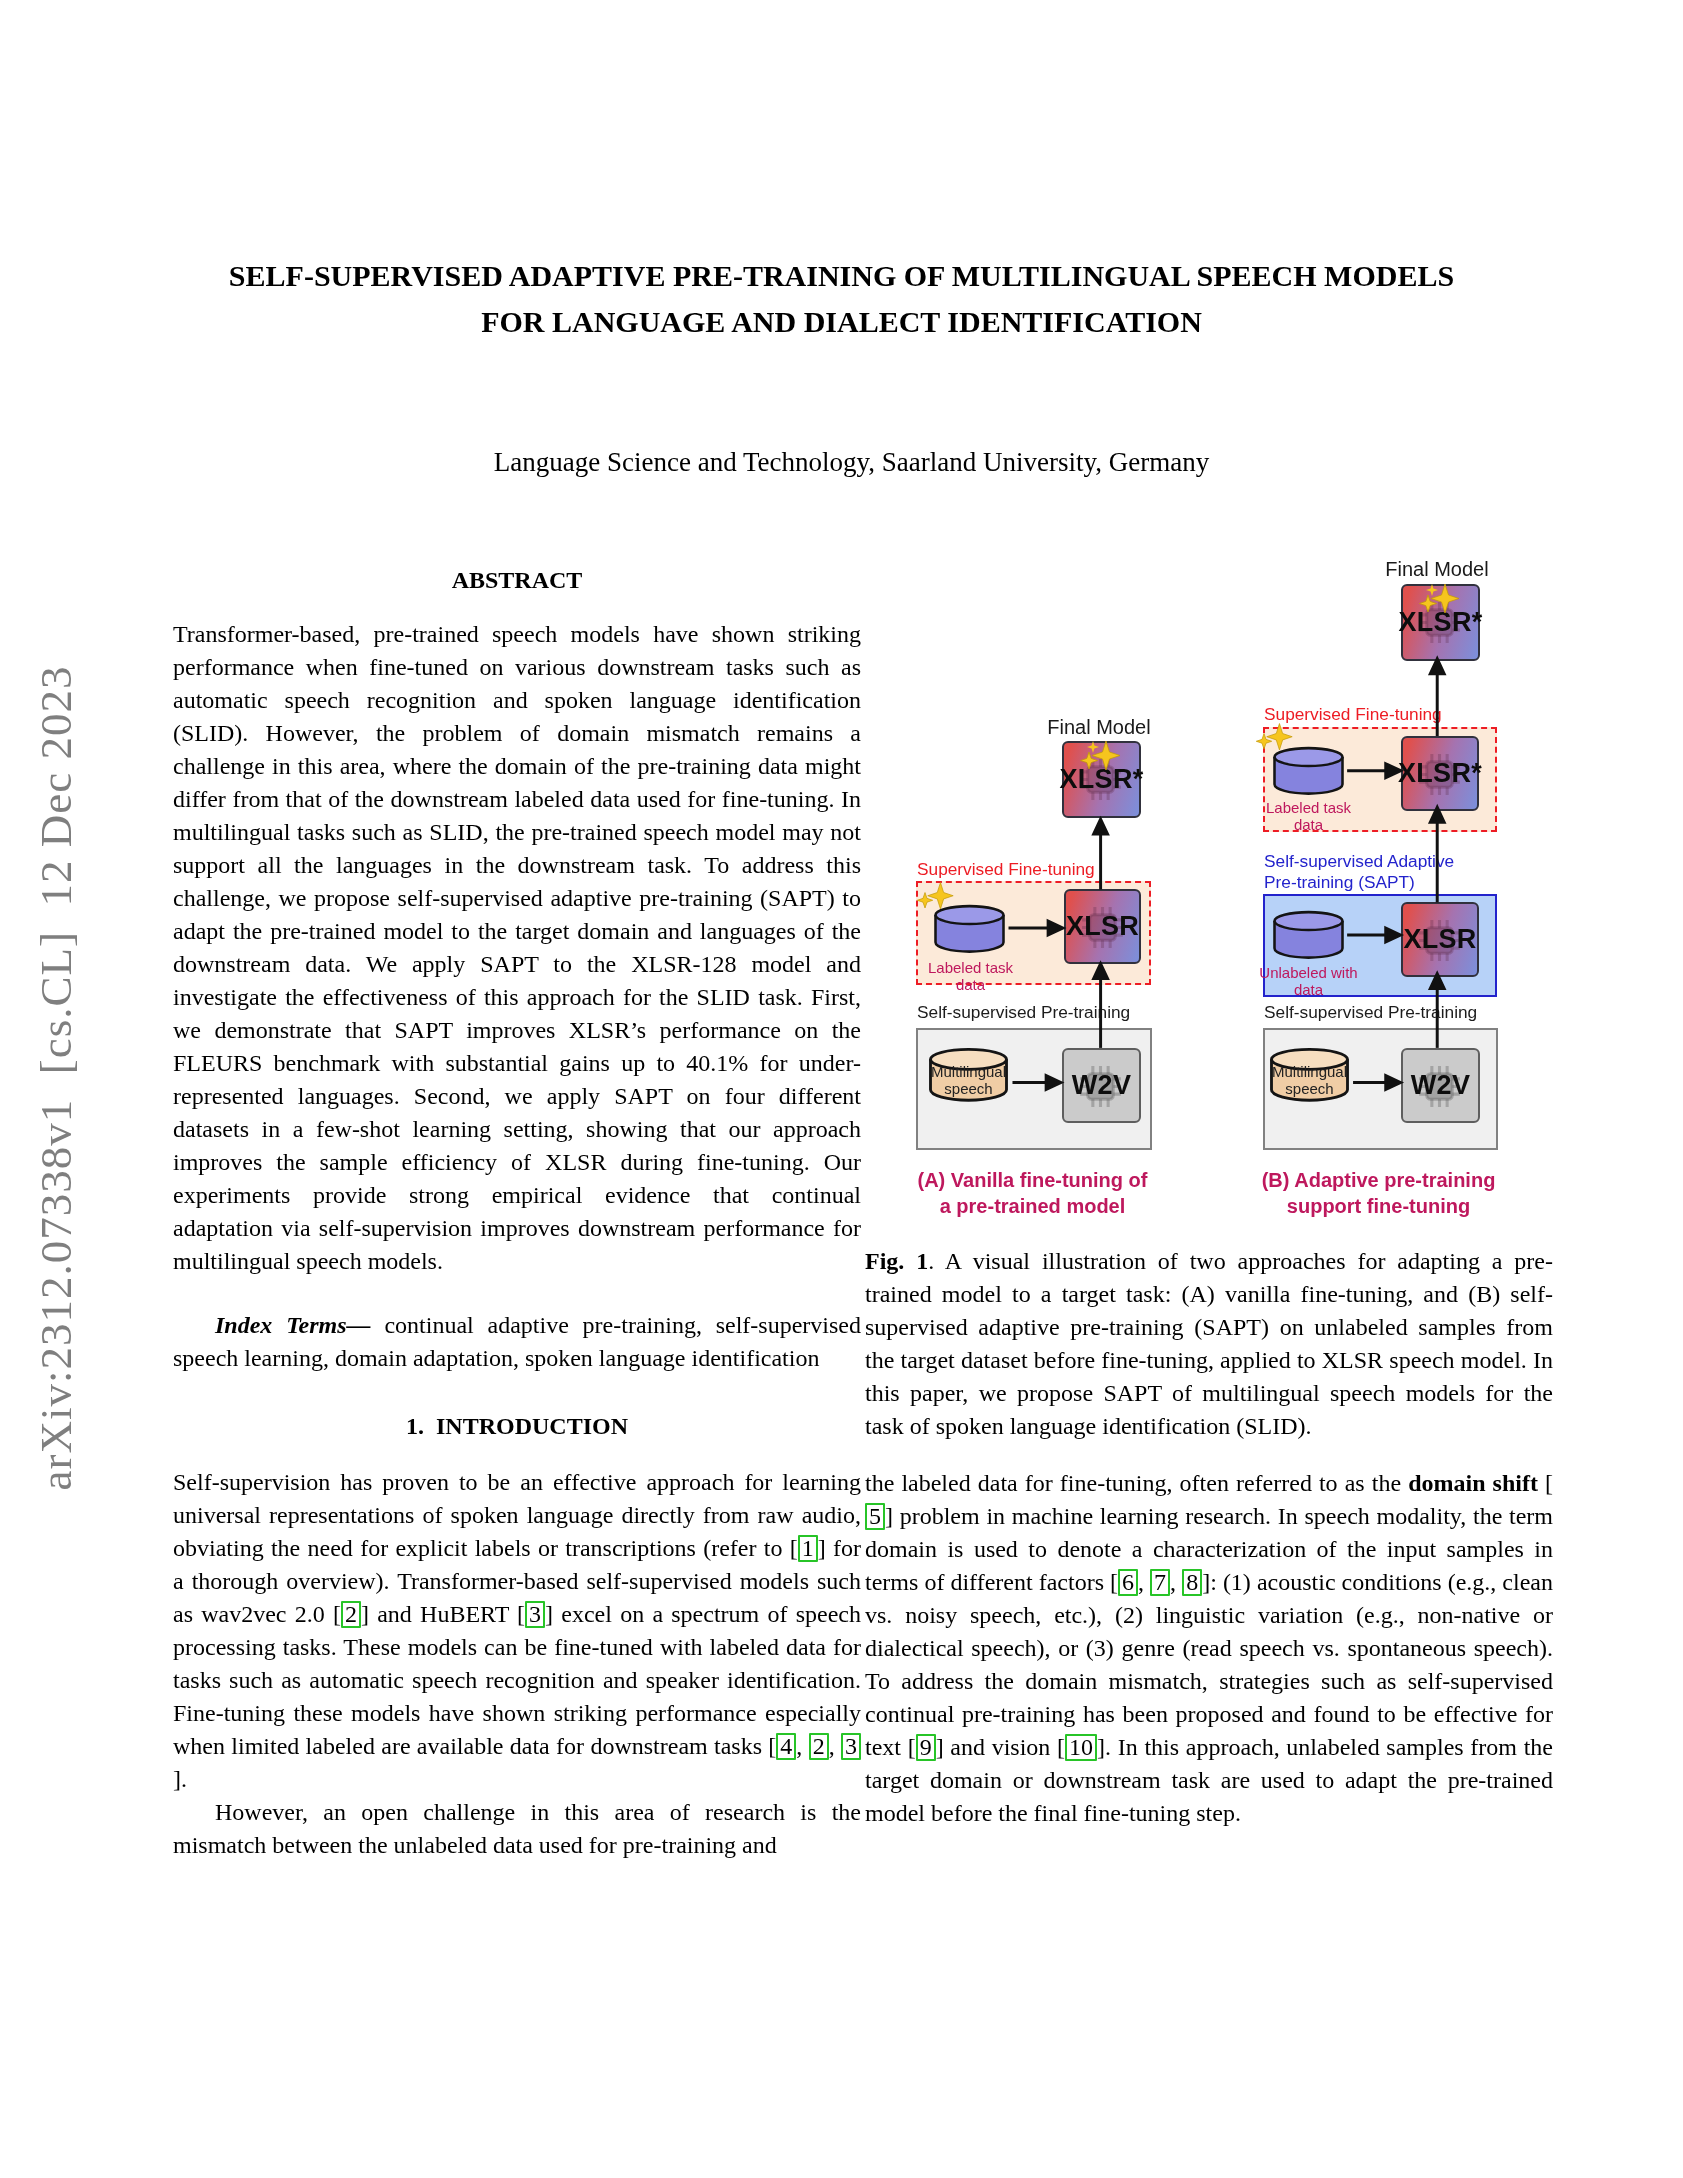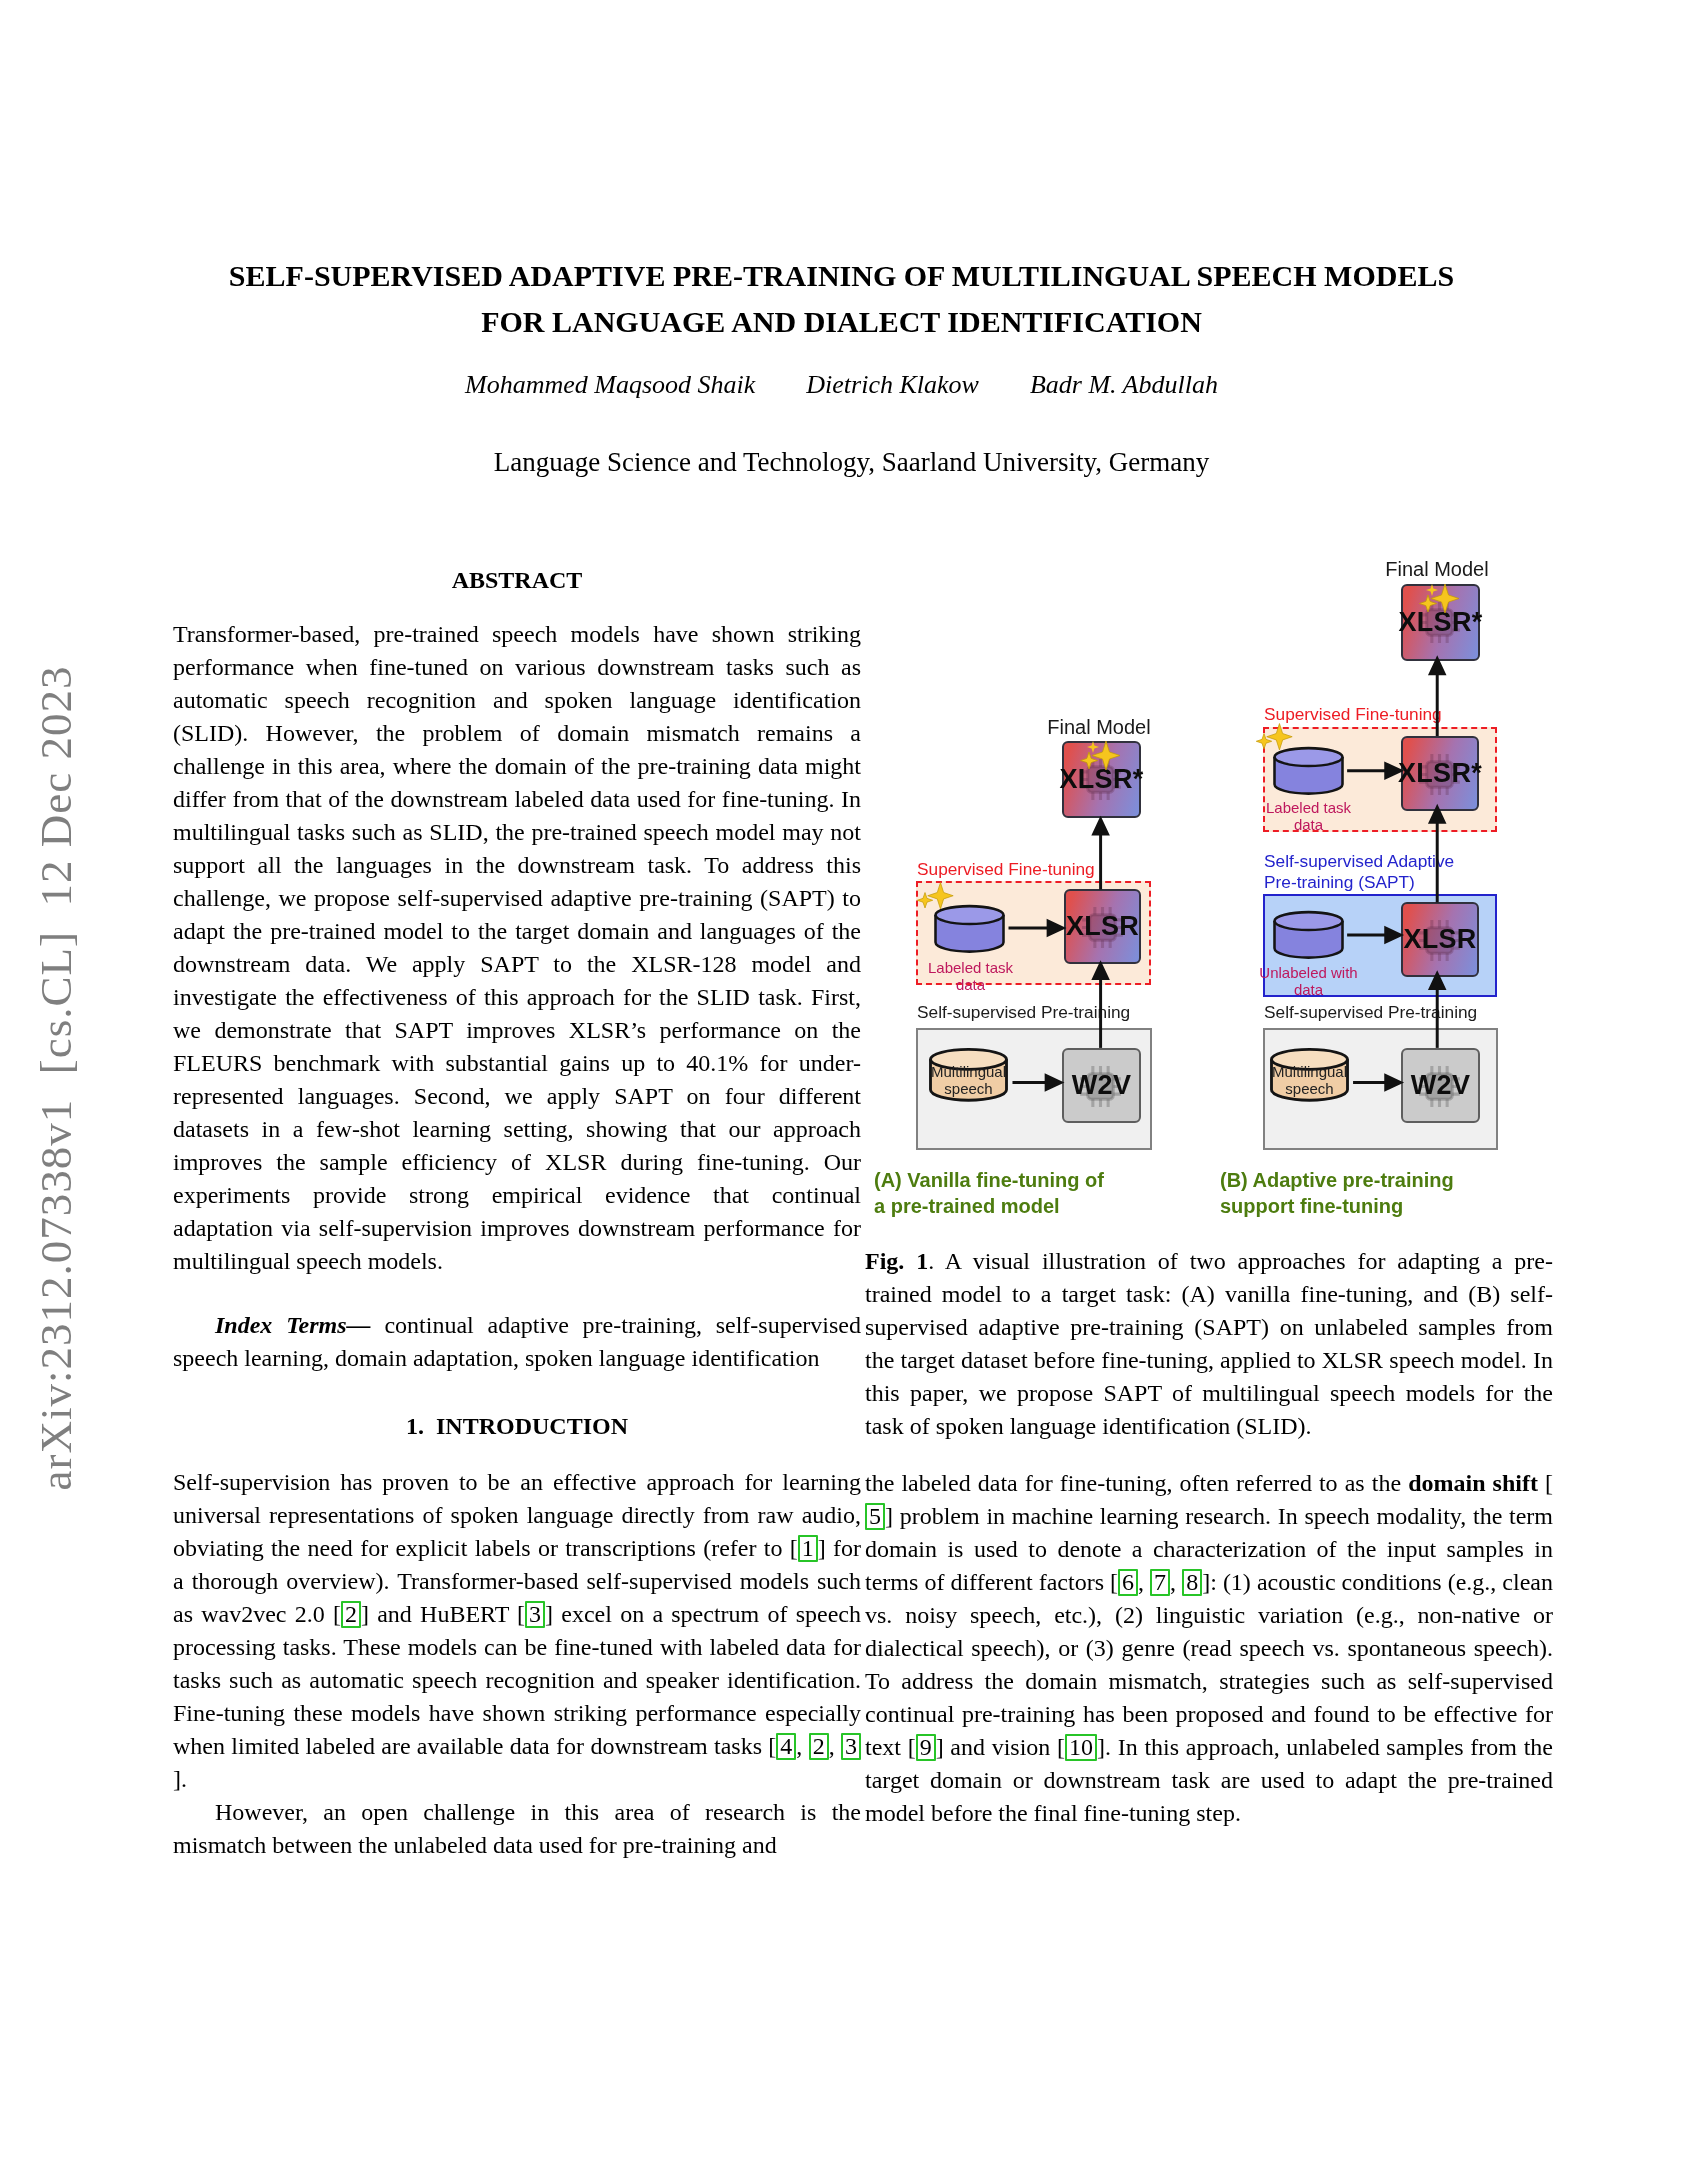--- a/index.html
+++ b/index.html
@@ -54,39 +54,34 @@
   .blue-box{border:2.5px solid var(--accent_blue,#2323cc);background:var(--stage_blue_fill,#b7d2f8);}
   .cyl{width:87px;height:57px;}
   .cyl-sm{width:77px;height:51px;}
   .cyl-purple .body{fill:var(--purple_cyl,#8583de);}
   .cyl-purple .top{fill:var(--purple_cyl_top,#9b99e8);}
   .cyl-tan .body{fill:var(--tan_cyl,#f0cda5);}
   .cyl-tan .top{fill:var(--tan_cyl_top,#f6dec0);}
   .cyl path,.cyl ellipse,.cyl-sm path,.cyl-sm ellipse{stroke:#141414;stroke-width:3;}
   .cyl-label{font-size:15px;line-height:17.3px;text-align:center;color:#be185d;width:133px;}
   .cyl-inner{font-size:15px;line-height:17.3px;text-align:center;color:#222;width:87px;}
-  .panel-cap{font-size:20px;font-weight:bold;line-height:26px;text-align:left;width:317px;color:#4d7c0f;}
+  .panel-cap{font-size:20px;font-weight:bold;line-height:26px;text-align:center;width:317px;color:#be185d;}
   .sparkle{position:absolute;z-index:3;}
   .arrows{position:absolute;left:0;top:0;width:708px;height:698px;pointer-events:none;}
 </style>
 </head>
 <body>
 
 <div class="page">
 
   <div class="watermark">arXiv:2312.07338v1&nbsp;&nbsp;[cs.CL]&nbsp;&nbsp;12 Dec 2023</div>
 
   <div class="hdr-title">
     <div>SELF-SUPERVISED ADAPTIVE PRE-TRAINING OF MULTILINGUAL SPEECH MODELS</div>
     <div>FOR LANGUAGE AND DIALECT IDENTIFICATION</div>
-  </div>
-  <div class="authors">
-    <span>Mohammed Maqsood Shaik</span>
-    <span>Dietrich Klakow</span>
-    <span>Badr M. Abdullah</span>
   </div>
   <div class="affiliation">Language Science and Technology, Saarland University, Germany</div>
 
   <div class="col-left">
     <h2 class="shead">ABSTRACT</h2>
     <p class="body-p mt-abs">Transformer-based, pre-trained speech models have shown striking performance when fine-tuned on various downstream tasks such as automatic speech recognition and spoken language identification (SLID). However, the problem of domain mismatch remains a challenge in this area, where the domain of the pre-training data might differ from that of the downstream labeled data used for fine-tuning. In multilingual tasks such as SLID, the pre-trained speech model may not support all the languages in the downstream task.  To address this challenge, we propose self-supervised adaptive pre-training (SAPT) to adapt the pre-trained model to the target domain and languages of the downstream data.  We apply SAPT to the XLSR-128 model and investigate the effectiveness of this approach for the SLID task. First, we demonstrate that SAPT improves XLSR’s performance on the FLEURS benchmark with substantial gains up to 40.1% for under-represented languages.  Second, we apply SAPT on four different datasets in a few-shot learning setting, showing that our approach improves the sample efficiency of XLSR during fine-tuning. Our experiments provide strong empirical evidence that continual adaptation via self-supervision improves downstream performance for multilingual speech models.</p>
     <p class="body-p indent index-terms"><b><i>Index Terms—</i></b><span> continual adaptive pre-training, self-supervised speech learning, domain adaptation, spoken language identification</span></p>
     <h2 class="shead intro-head">1.&nbsp;&nbsp;INTRODUCTION</h2>
     <p class="body-p">Self-supervision has proven to be an effective approach for learning universal representations of spoken language directly from raw audio, obviating the need for explicit labels or transcriptions (refer to [<span class="cite">1</span>] for a thorough overview). Transformer-based self-supervised models such as wav2vec 2.0 [<span class="cite">2</span>] and HuBERT [<span class="cite">3</span>] excel on a spectrum of speech processing tasks. These models can be fine-tuned with labeled data for tasks such as automatic speech recognition and speaker identification.  Fine-tuning these models have shown striking performance especially when limited labeled are available data for downstream tasks [<span class="cite">4</span>, <span class="cite">2</span>, <span class="cite">3</span>].</p>
     <p class="body-p indent">However, an open challenge in this area of research is the mismatch between the unlabeled data used for pre-training and</p>

